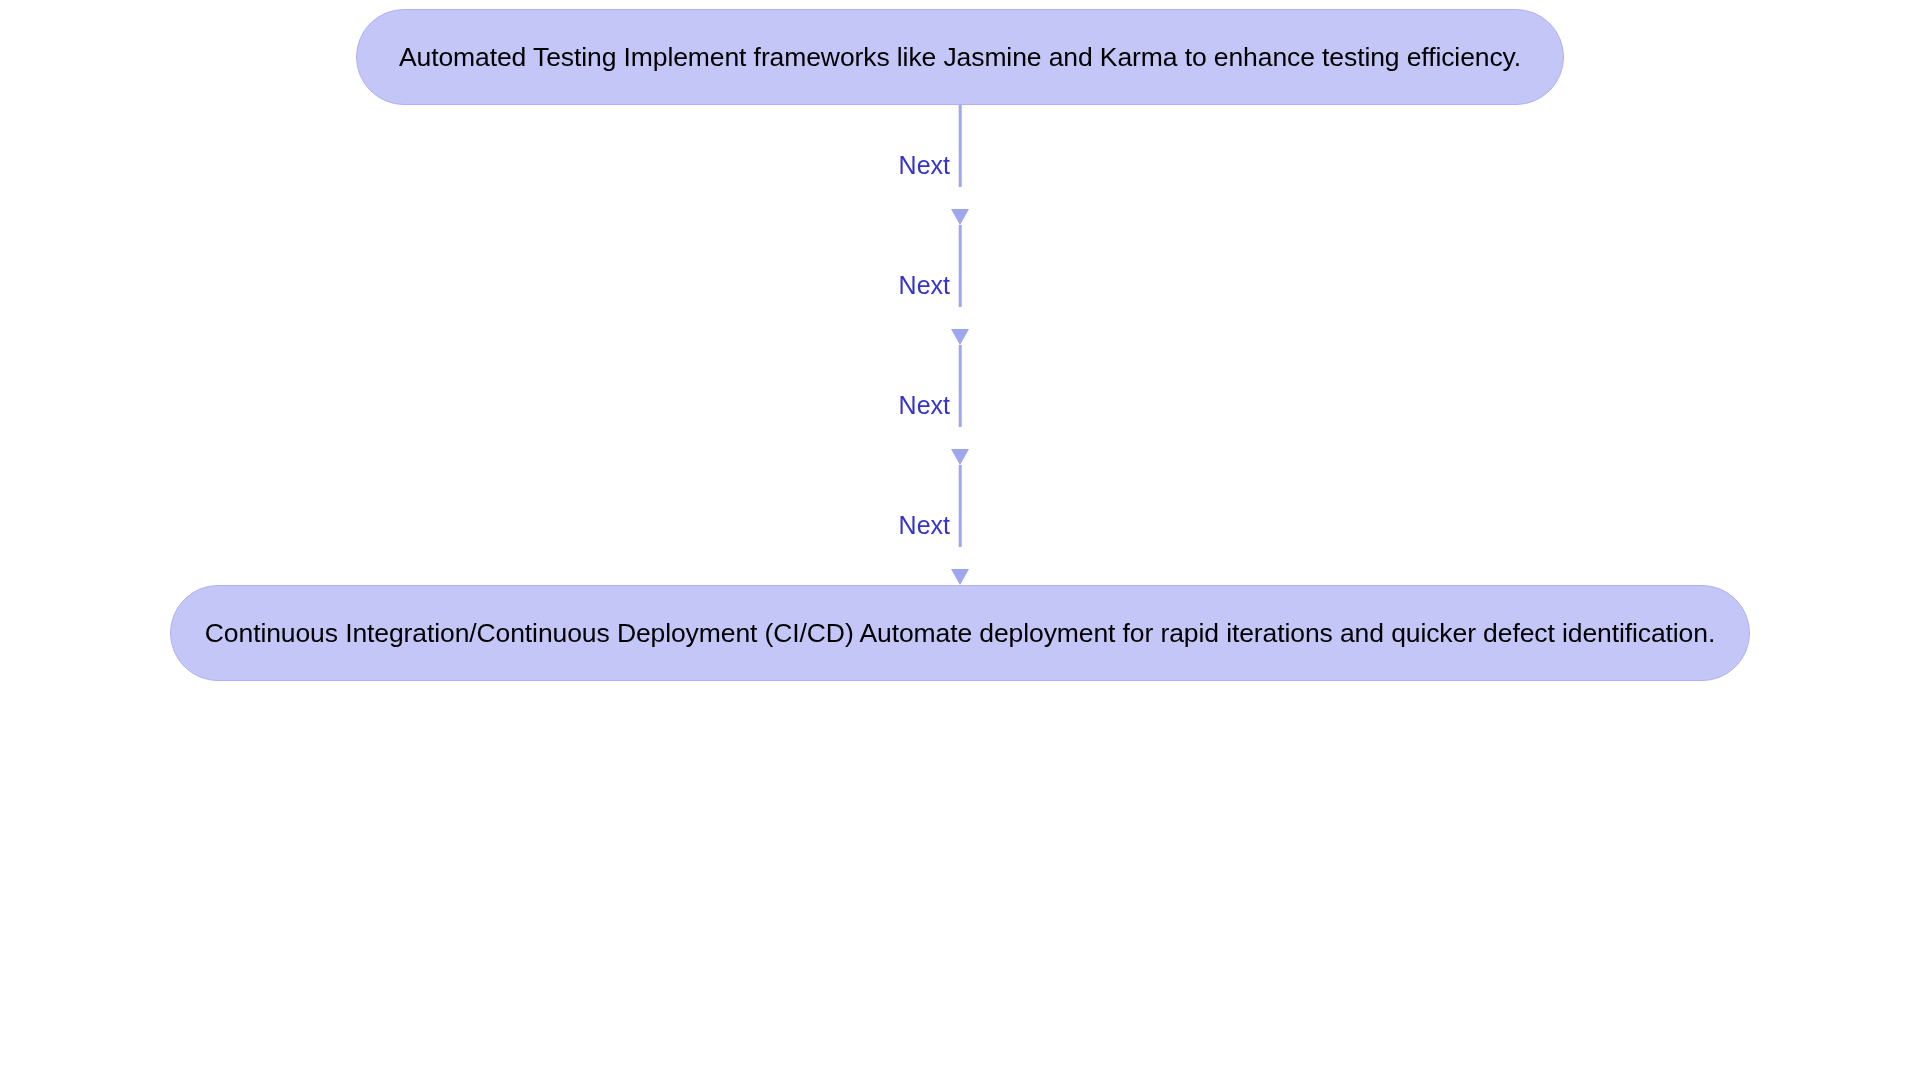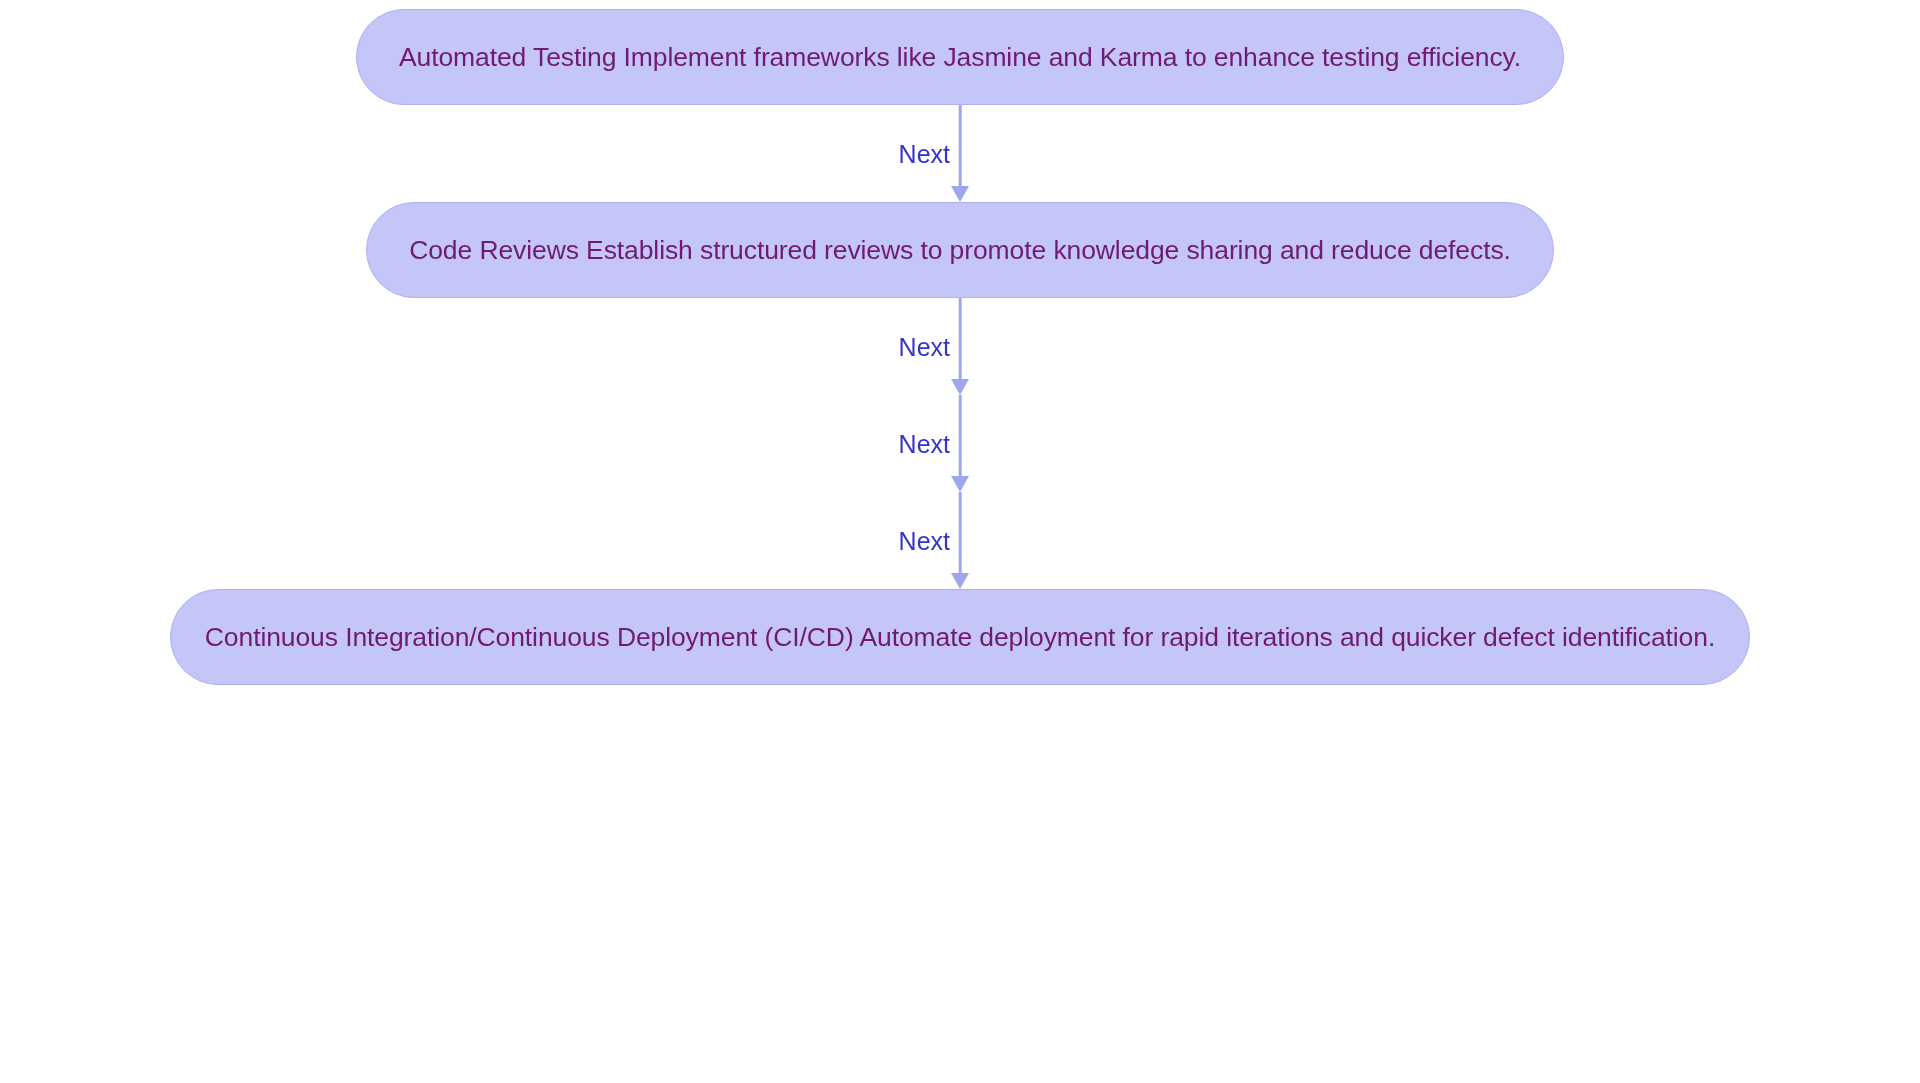--- a/index.html
+++ b/index.html
@@ -22,38 +22,38 @@
     display: flex;
     flex-direction: column;
     align-items: center;
   }
 
   .node {
     box-sizing: border-box;
     background: #c3c6f7;
     border: 1.4px solid #aeb2f2;
     border-radius: 60px;
-    color: #701a75;
+    color: #000000;
     font-size: 26.5px;
     line-height: 1.15;
     letter-spacing: -0.1px;
     display: flex;
     align-items: center;
     justify-content: center;
     text-align: center;
     padding: 0 42px;
     white-space: nowrap;
     height: 96px;
     flex: 0 0 auto;
   }
 
   .connector {
     position: relative;
     width: 220px;
-    height: 97px;
+    height: 120px;
     flex: 0 0 auto;
   }
 
   
   .connector .stem {
     position: absolute;
     left: 50%;
     top: 0;
     transform: translateX(-50%);
     width: 2.6px;
@@ -101,23 +101,20 @@
   <div class="node node-1">
     <span>Automated Testing Implement frameworks like Jasmine and Karma to enhance testing efficiency.</span>
   </div>
 
   <div class="connector">
     <div class="stem"></div>
     <div class="head"></div>
     <div class="edge-label">Next</div>
   </div>
 
-  <div class="node node-2">
-    <span>Code Reviews Establish structured reviews to promote knowledge sharing and reduce defects.</span>
-  </div>
 
   <div class="connector">
     <div class="stem"></div>
     <div class="head"></div>
     <div class="edge-label">Next</div>
   </div>
 
 
   <div class="connector">
     <div class="stem"></div>

